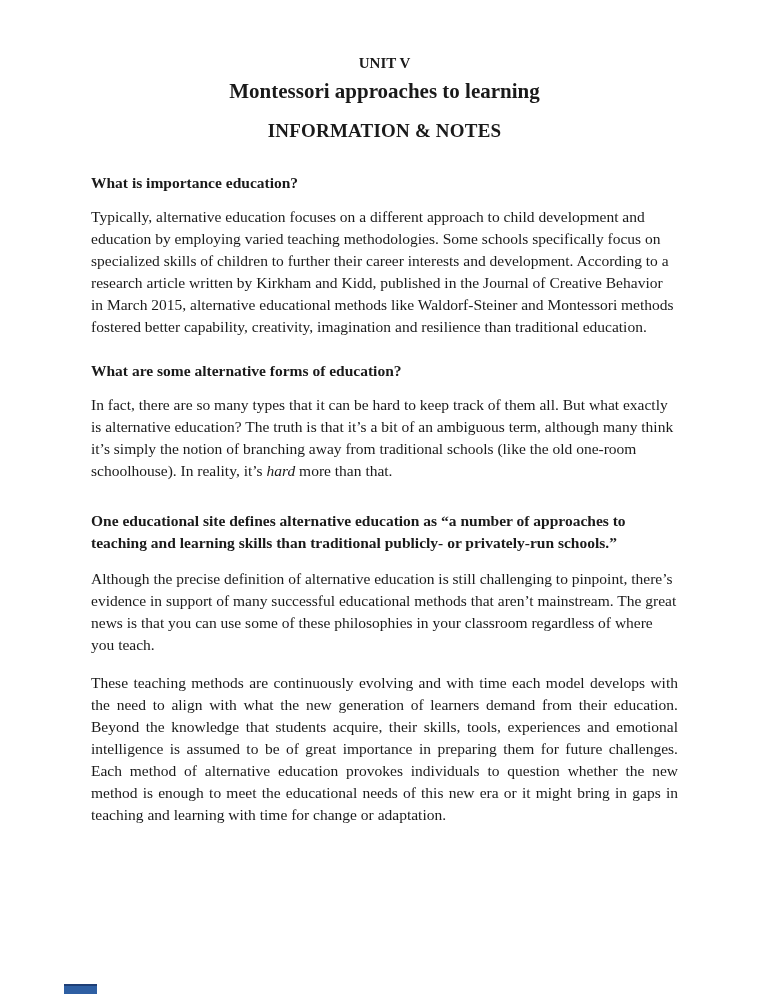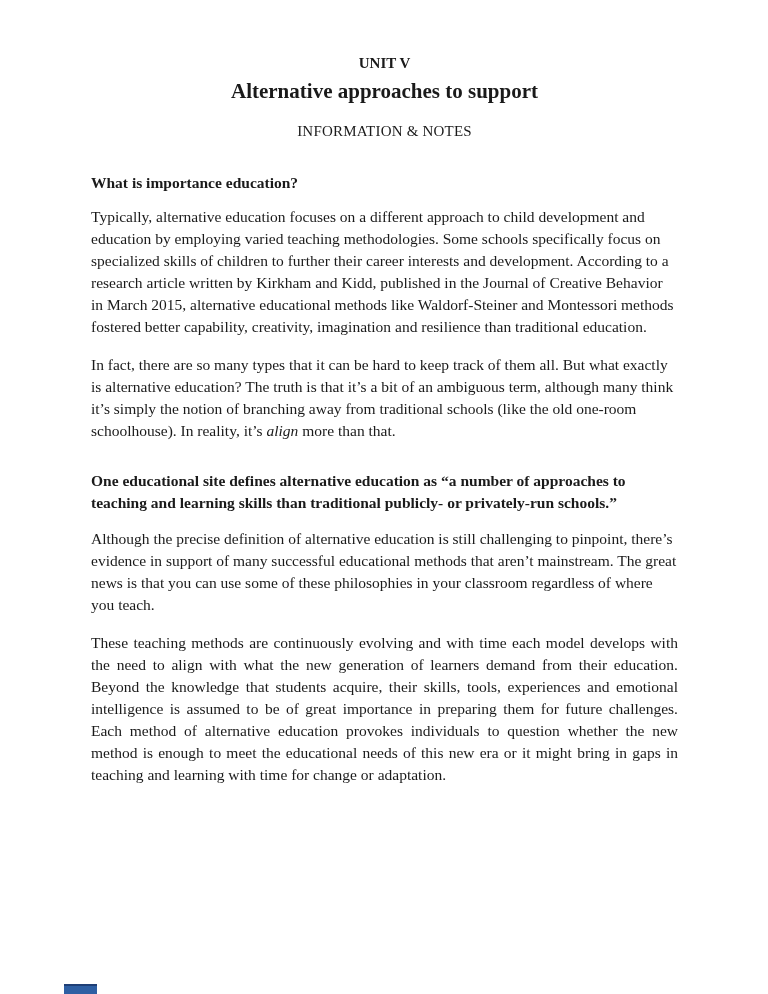--- a/index.html
+++ b/index.html
@@ -27,22 +27,22 @@
     font-weight: bold;
     font-size: 15px;
     margin: 0 0 6px 0;
   }
   .doc-title {
     font-weight: bold;
     font-size: 21px;
     margin: 0 0 18px 0;
   }
   .doc-subtitle {
-    font-weight: normal;
-    font-size: 15px;
+    font-weight: bold;
+    font-size: 19px;
     letter-spacing: 0.2px;
     margin: 0 0 30px 0;
   }
   .section-heading {
     font-weight: bold;
     font-size: 15.5px;
     margin: 22px 0 10px 0;
   }
   p.body-para {
     margin: 12px 0 16px 0;
@@ -64,31 +64,32 @@
     border-top: 2px solid #1f3f76;
   }
 </style>
 </head>
 <body>
 
 <div class="page">
 
   <div class="doc-header">
     <div class="unit-label">UNIT V</div>
-    <div class="doc-title">Alternative approaches to support</div>
+    <div class="doc-title">Montessori approaches to learning</div>
     <div class="doc-subtitle">INFORMATION &amp; NOTES</div>
   </div>
 
   <div class="section">
     <div class="section-heading">What is importance education?</div>
     <p class="body-para">Typically, alternative education focuses on a different approach to child development and education by employing varied teaching methodologies. Some schools specifically focus on specialized skills of children to further their career interests and development. According to a research article written by Kirkham and Kidd, published in the Journal of Creative Behavior in March 2015, alternative educational methods like Waldorf-Steiner and Montessori methods fostered better capability, creativity, imagination and resilience than traditional education.</p>
   </div>
 
   <div class="section">
-    <p class="body-para"><span>In fact, there are so many types that it can be hard to keep track of them all. But what exactly is alternative education? The truth is that it’s a bit of an ambiguous term, although many think it’s simply the notion of branching away from traditional schools (like the old one-room schoolhouse). In reality, it’s </span><em>align</em><span> more than that.</span></p>
+    <div class="section-heading">What are some alternative forms of education?</div>
+    <p class="body-para"><span>In fact, there are so many types that it can be hard to keep track of them all. But what exactly is alternative education? The truth is that it’s a bit of an ambiguous term, although many think it’s simply the notion of branching away from traditional schools (like the old one-room schoolhouse). In reality, it’s </span><em>hard</em><span> more than that.</span></p>
   </div>
 
   <div class="section">
     <p class="bold-statement">One educational site defines alternative education as “a number of approaches to teaching and learning skills than traditional publicly- or privately-run schools.”</p>
   </div>
 
   <div class="section">
     <p class="body-para">Although the precise definition of alternative education is still challenging to pinpoint, there’s evidence in support of many successful educational methods that aren’t mainstream. The great news is that you can use some of these philosophies in your classroom regardless of where you teach.</p>
   </div>
 

